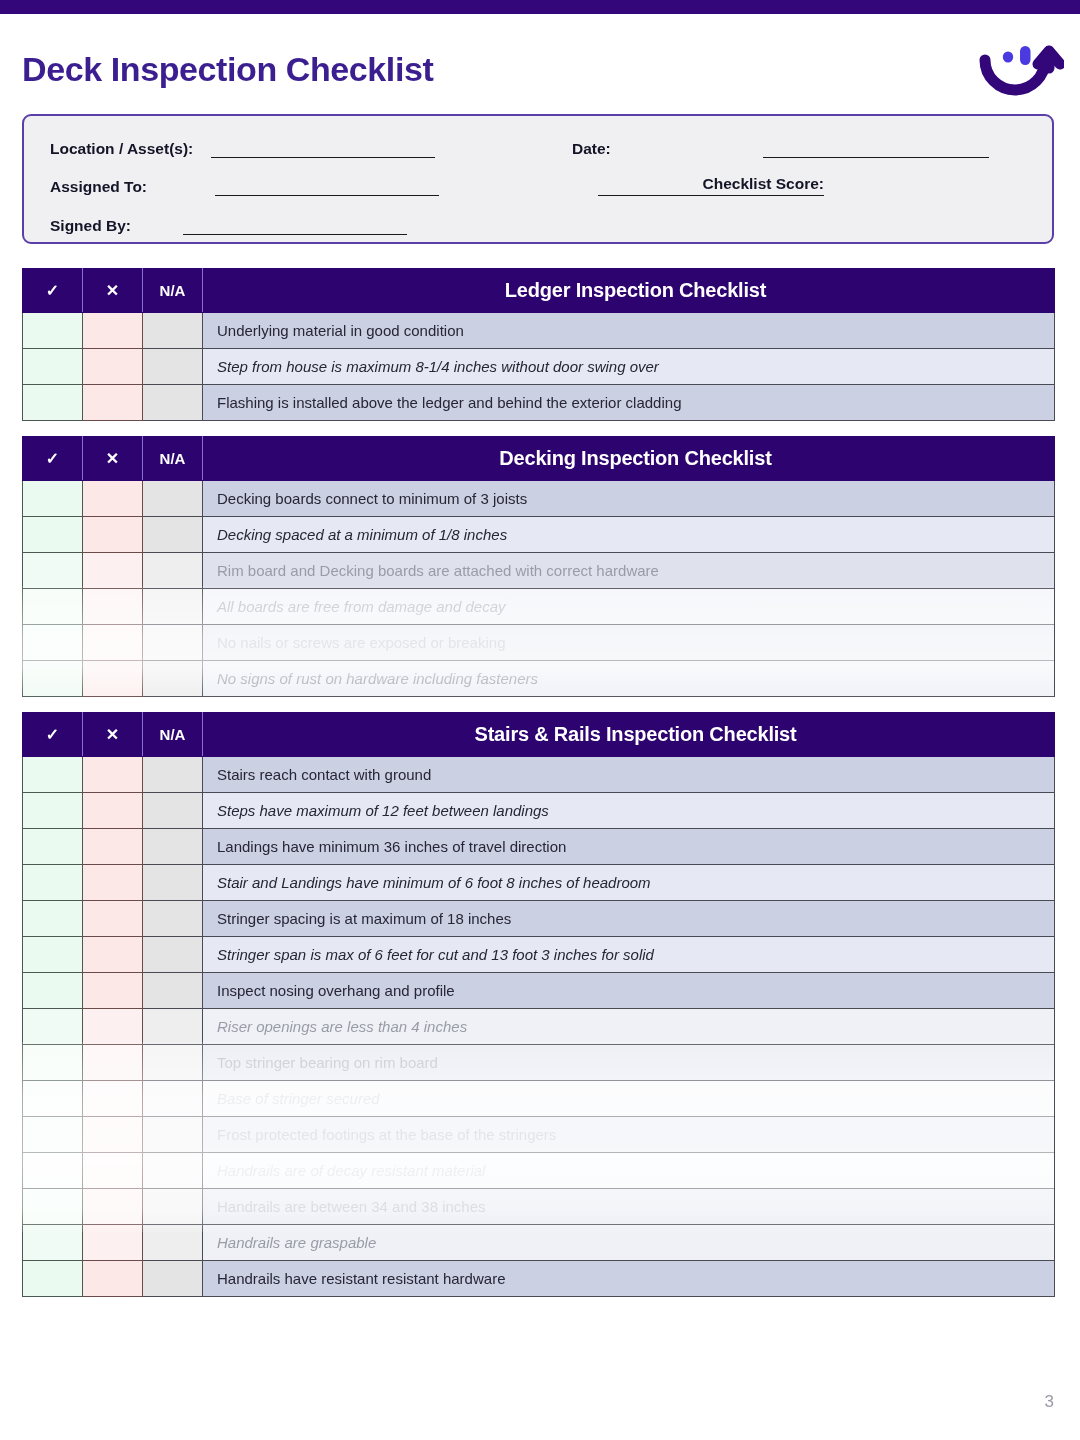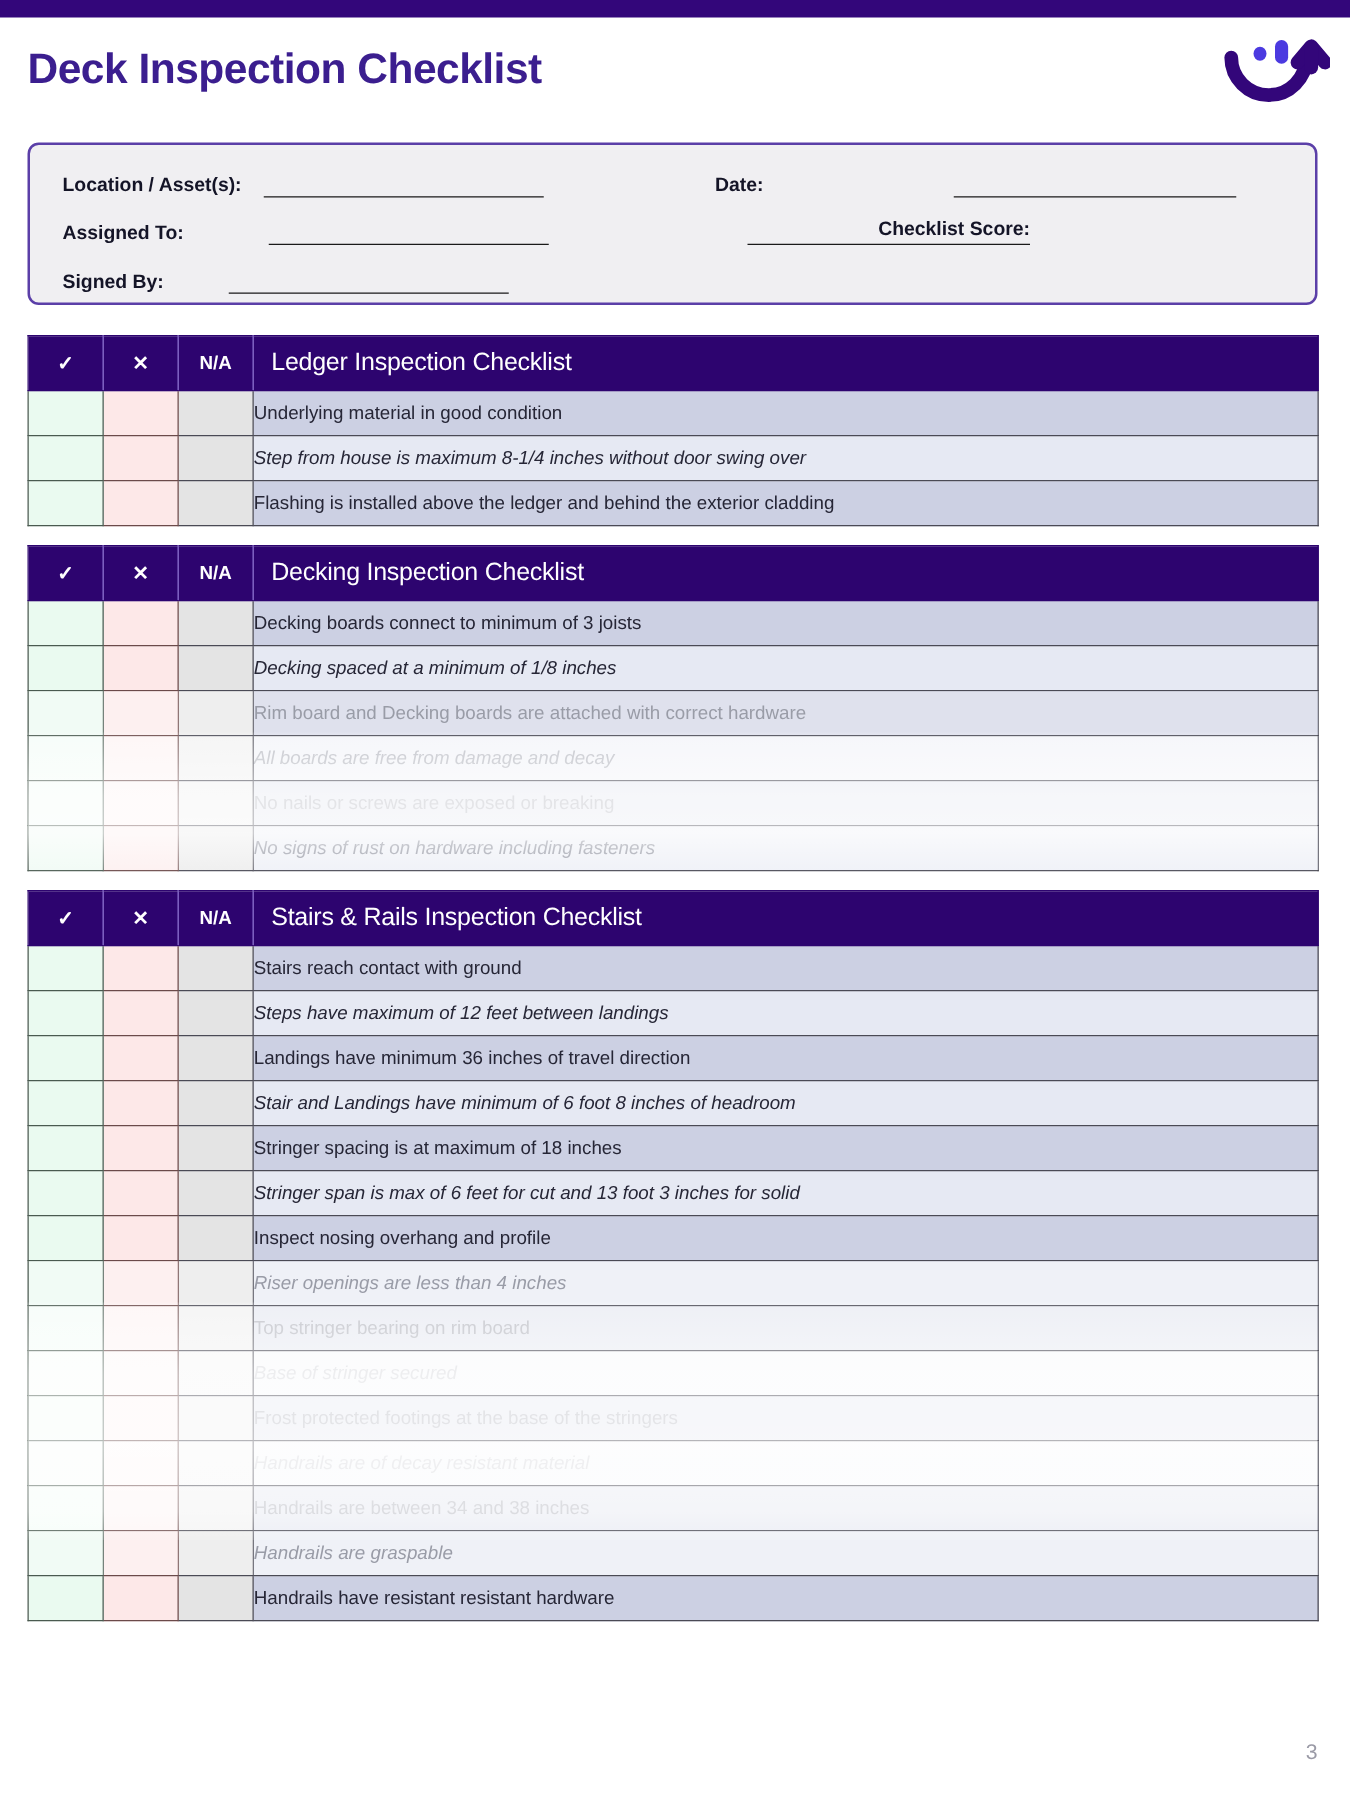--- a/index.html
+++ b/index.html
@@ -21,21 +21,21 @@
     position: absolute;
     top: 0; left: 0;
     width: 1080px;
     height: 14px;
     background: #33067a;
   }
 
   
   .page-header {
     position: absolute;
-    top: 10px; left: 0;
+    top: 24px; left: 0;
     width: 1080px;
     height: 86px;
   }
   .page-title {
     position: absolute;
     left: 22px;
     top: 26px;
     font-size: 34px;
     font-weight: bold;
     letter-spacing: -0.4px;
@@ -120,37 +120,38 @@
     box-sizing: border-box;
     padding: 0;
   }
   .sec-head th.mark {
     text-align: center;
     border-right: 1px solid #8a6fd0;
     font-size: 16px;
   }
   .sec-head th.na-col { font-size: 15px; }
   .sec-head th.title {
-    text-align: left;
+    text-align: center;
     padding-left: 14px;
     font-size: 20px;
-    font-weight: normal;
+    font-weight: bold;
     letter-spacing: -0.2px;
   }
 
   .checklist td {
     height: 36px;
     border: 1px solid #4a4a55;
     box-sizing: border-box;
     padding: 0;
   }
   td.cell-yes { background: #eafaf0; border-color: #4a5a50; }
   td.cell-no  { background: #fde8e8; border-color: #6b4a4a; }
   td.cell-na  { background: #e4e4e4; border-color: #4a4a55; }
   td.cell-txt {
+    padding-left: 14px;
     font-size: 15px;
     color: #262636;
     vertical-align: middle;
     white-space: nowrap;
     border-color: #4a4a55;
   }
   tr.odd  td.cell-txt { background: #ccd0e3; }
   tr.even td.cell-txt { background: #e6e9f3; font-style: italic; }
 
   

